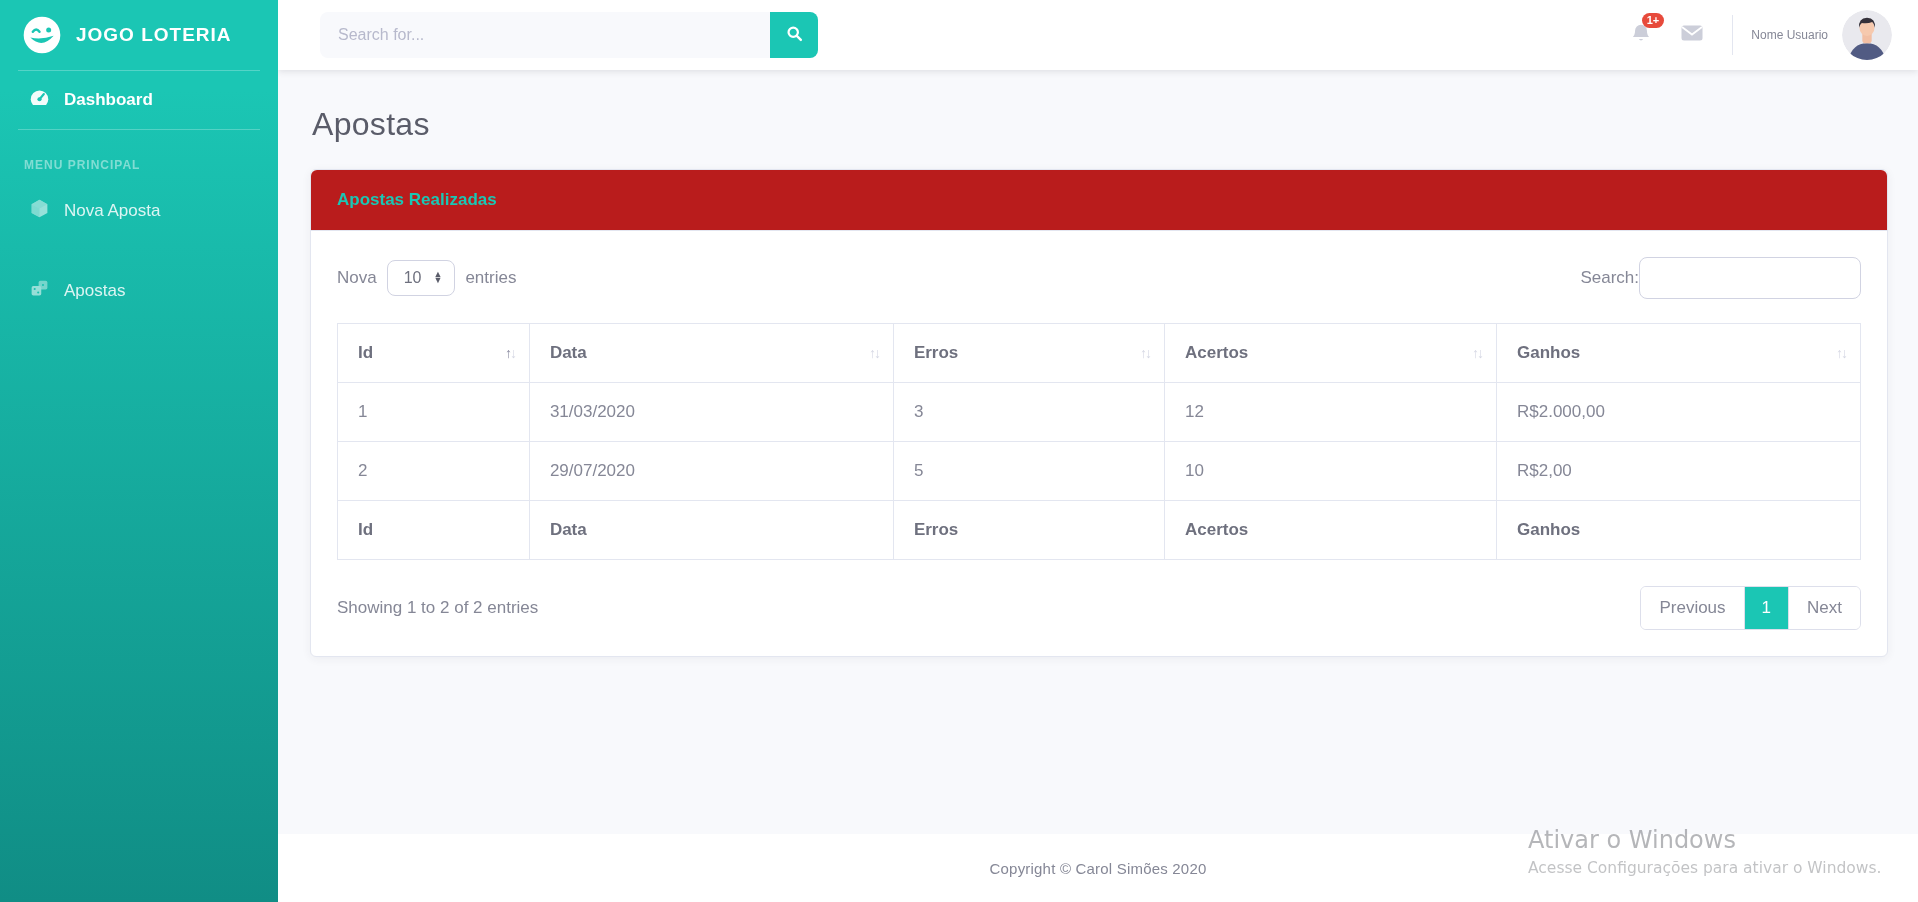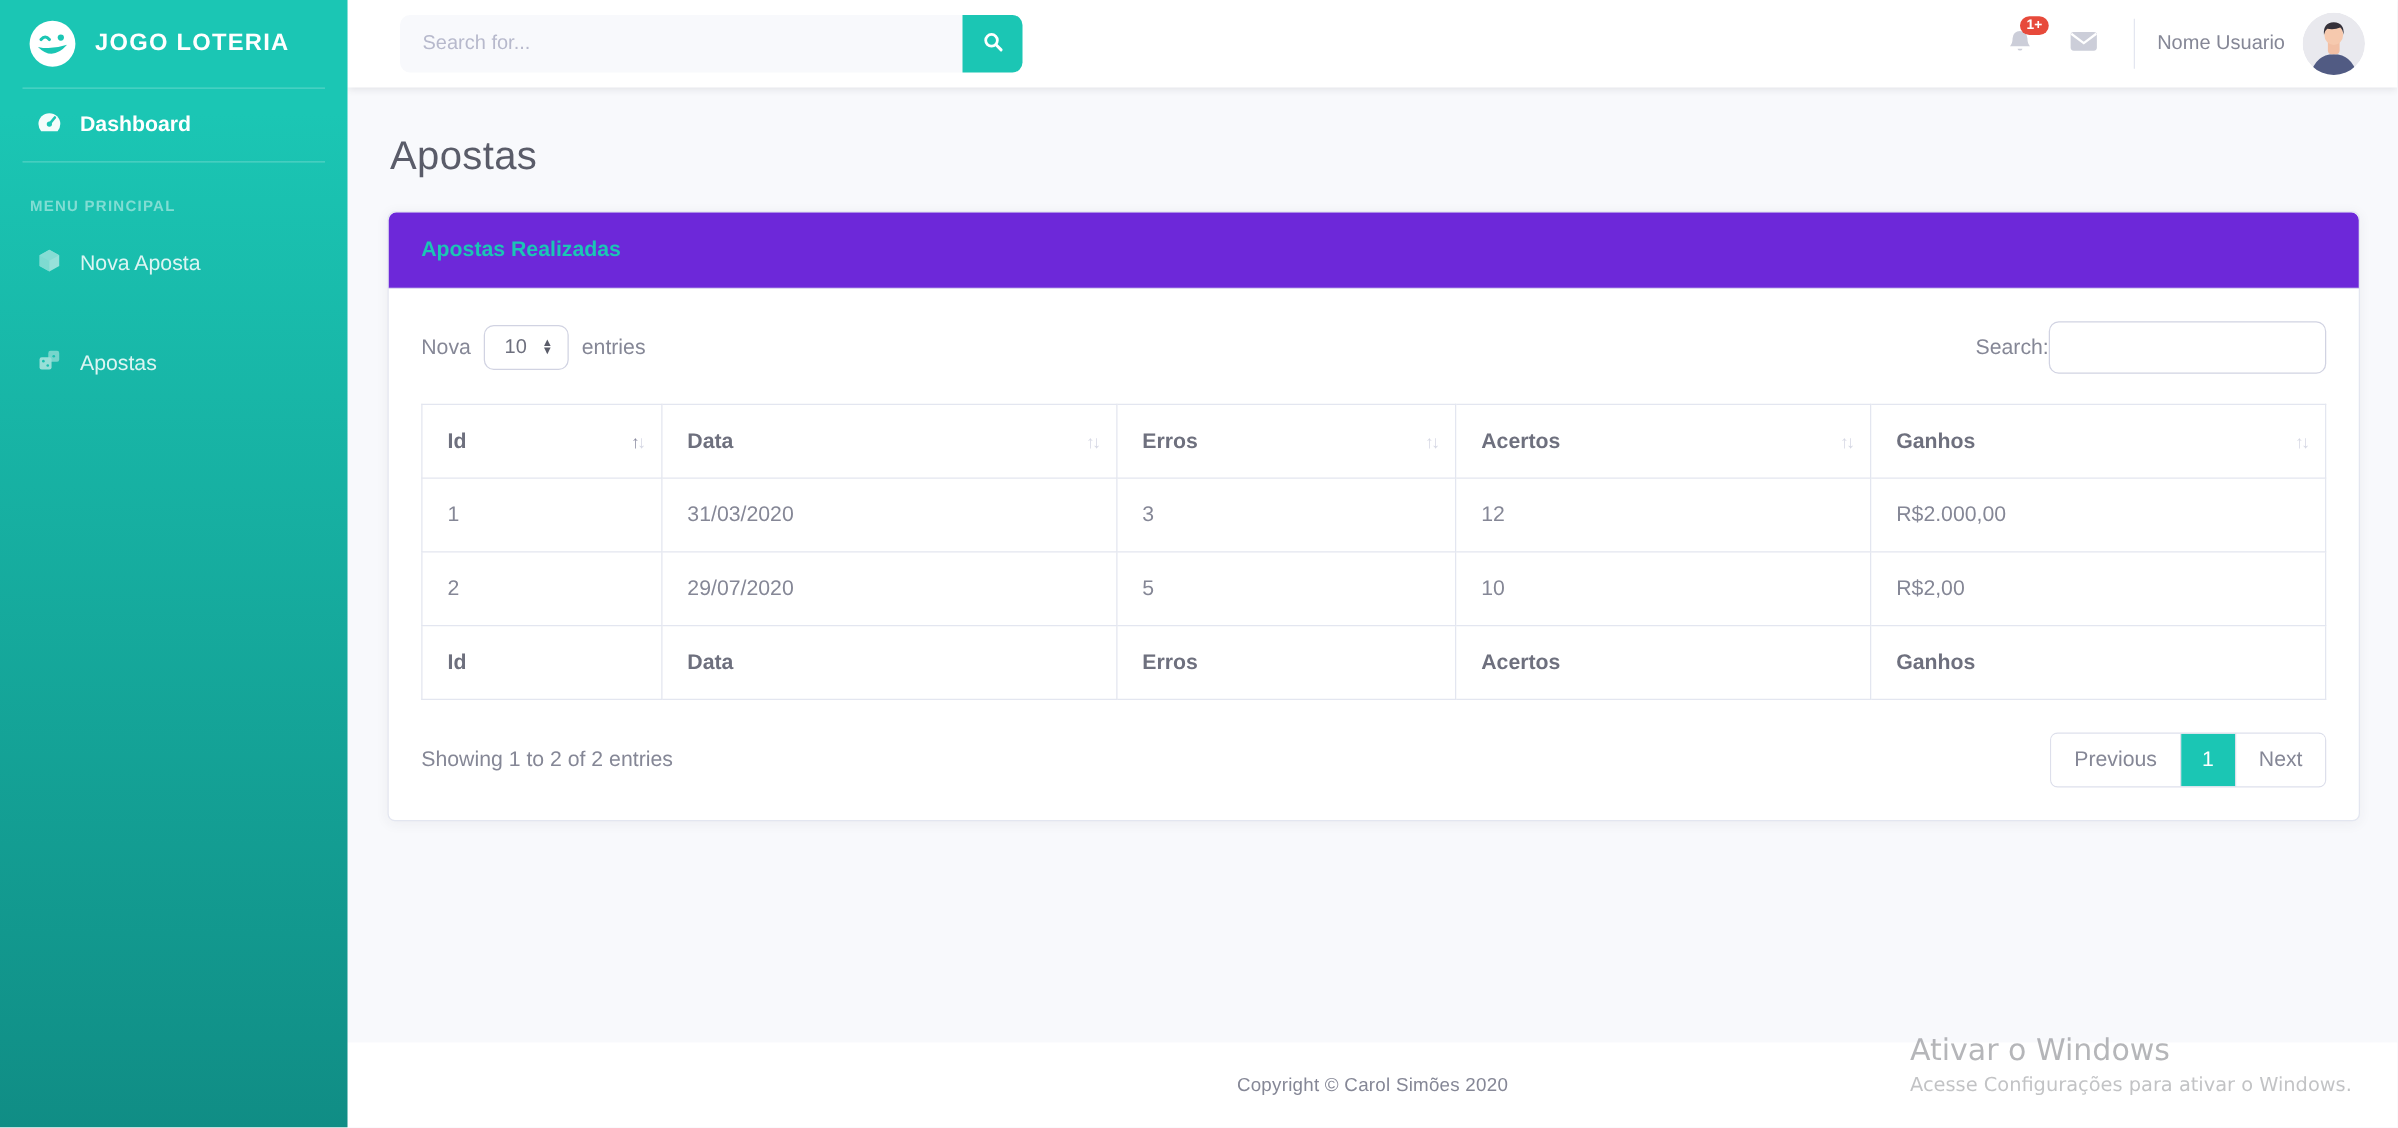--- a/index.html
+++ b/index.html
@@ -57,33 +57,33 @@
     display:flex; align-items:center; justify-content:center; cursor:pointer;
   }
   .topbar-right { margin-left:auto; display:flex; align-items:center; }
   .topbar-icon { position:relative; padding:8px 14px; cursor:pointer; }
   .badge-counter {
     position:absolute; top:0; right:2px; background:#e74a3b; color:#fff;
     font-size:11px; font-weight:700; border-radius:9px; padding:2px 5px; line-height:1;
   }
   .topbar-divider { width:1px; height:40px; background:#e3e6f0; margin:0 18px 0 14px; }
   .user-info { display:flex; align-items:center; gap:14px; cursor:pointer; padding:4px 0; }
-  .user-name { font-size:16px; color:#858796; }
+  .user-name { font-size:12px; color:#858796; }
   .avatar { width:50px; height:50px; border-radius:50%; overflow:hidden; flex-shrink:0; }
 
   
   .content { flex:1; padding:22px 30px 0 32px; }
   .page-title { font-size:32px; font-weight:400; color:#5a5c69; margin:14px 0 26px 2px; letter-spacing:0.3px; }
 
   .card {
     background:#fff; border:1px solid #e3e6f0; border-radius:6px;
     box-shadow:0 2px 10px rgba(58,59,69,0.06);
   }
   .card-header {
-    background:#6d28d9; border-bottom:1px solid #e3e6f0; border-radius:6px 6px 0 0;
+    background:#b91c1c; border-bottom:1px solid #e3e6f0; border-radius:6px 6px 0 0;
     padding:20px 26px; font-size:17px; font-weight:700; color:#1bc6b4;
   }
   .card-body { padding:26px; }
 
   .dt-controls { display:flex; justify-content:space-between; align-items:center; margin-bottom:24px; }
   .dt-length { display:flex; align-items:center; gap:10px; font-size:17px; color:#858796; }
   .dt-select {
     display:flex; align-items:center; gap:12px; border:1px solid #d1d3e2; border-radius:8px;
     padding:8px 12px 8px 16px; font-size:16px; color:#6e707e; cursor:pointer; background:#fff;
   }

